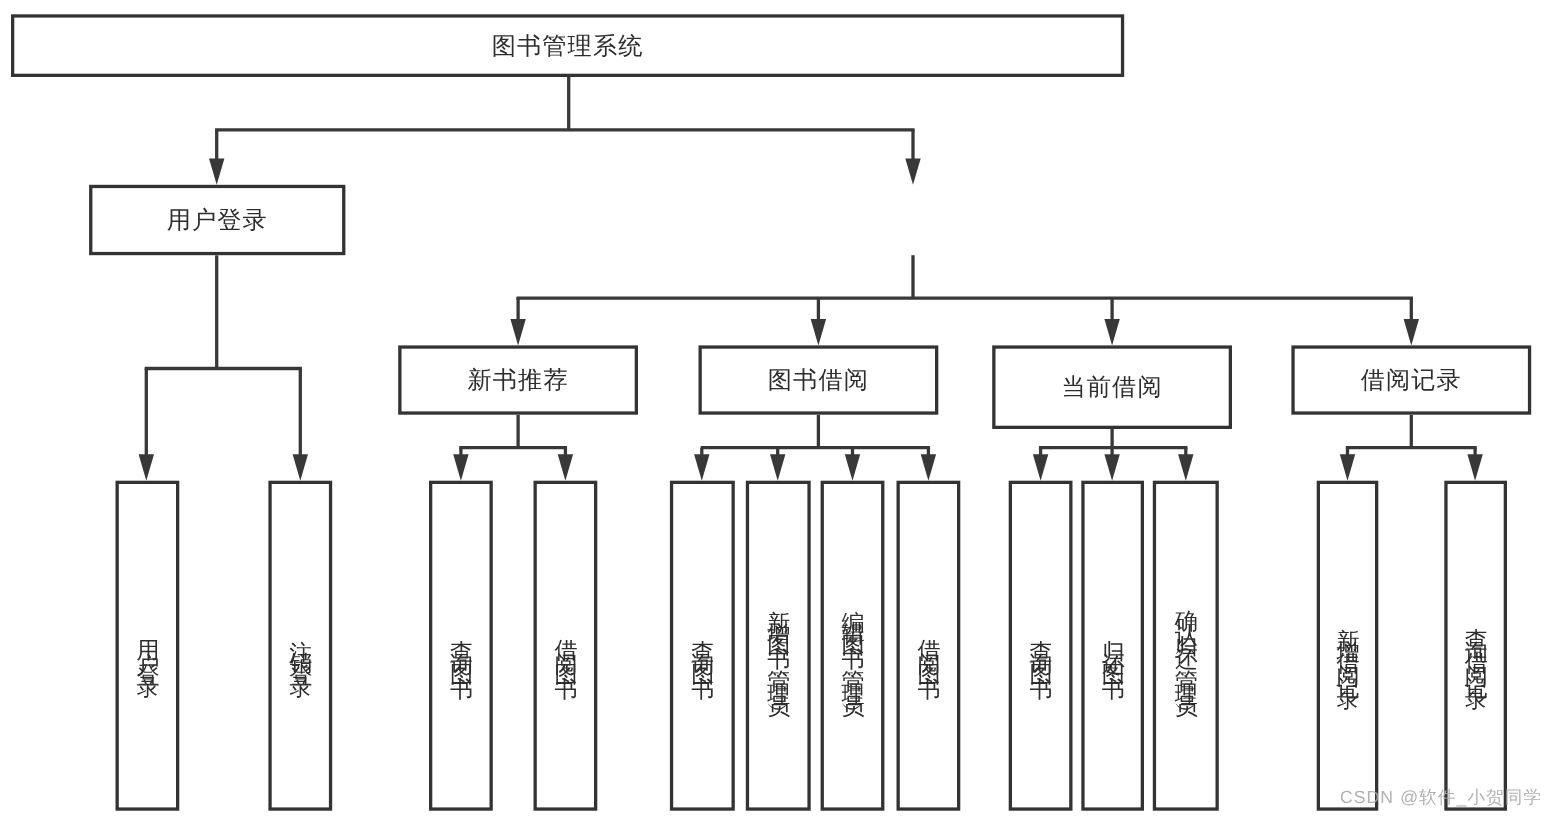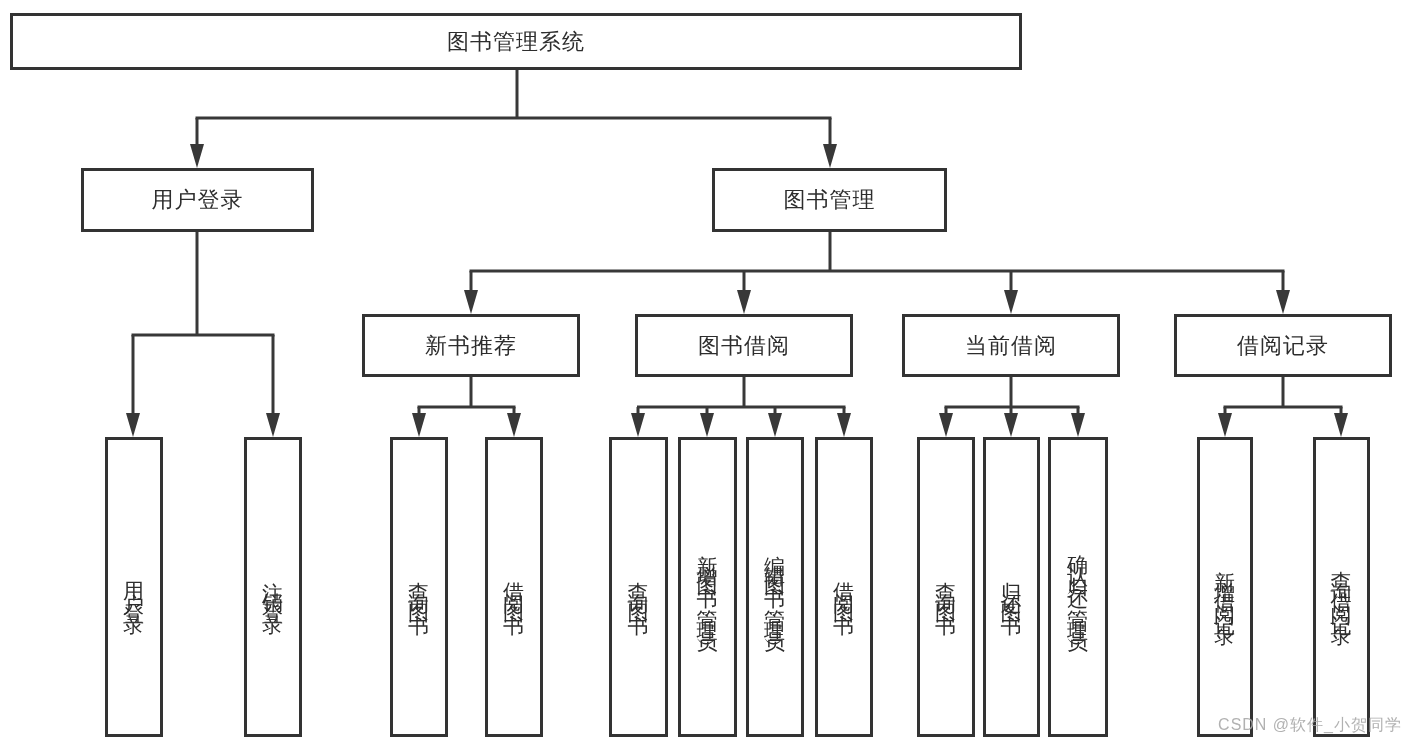--- a/index.html
+++ b/index.html
@@ -123,31 +123,28 @@
     </g>
   </svg>
 
   <div class="box hbox" style="left:10px; top:13px; width:1012px; height:57px;">
     <span>图书管理系统</span>
   </div>
 
   <div class="box hbox" style="left:81px; top:168px; width:233px; height:64px;">
     <span>用户登录</span>
   </div>
-  <div class="box hbox" style="left:712px; top:168px; width:235px; height:64px;">
-    <span>图书管理</span>
-  </div>
 
   <div class="box hbox" style="left:635px; top:314px; width:218px; height:63px;">
     <span>图书借阅</span>
   </div>
   <div class="box hbox" style="left:362px; top:314px; width:218px; height:63px;">
     <span>新书推荐</span>
   </div>
-  <div class="box hbox" style="left:902px; top:314px; width:218px; height:63px;">
+  <div class="box hbox" style="left:902px; top:314px; width:218px; height:76px;">
     <span>当前借阅</span>
   </div>
   <div class="box hbox" style="left:1174px; top:314px; width:218px; height:63px;">
     <span>借阅记录</span>
   </div>
 
   <div class="box vbox" style="left:105px; top:437px; width:58px; height:300px;">
     <span class="vtext">用户登录</span>
   </div>
   <div class="box vbox" style="left:244px; top:437px; width:58px; height:300px;">

